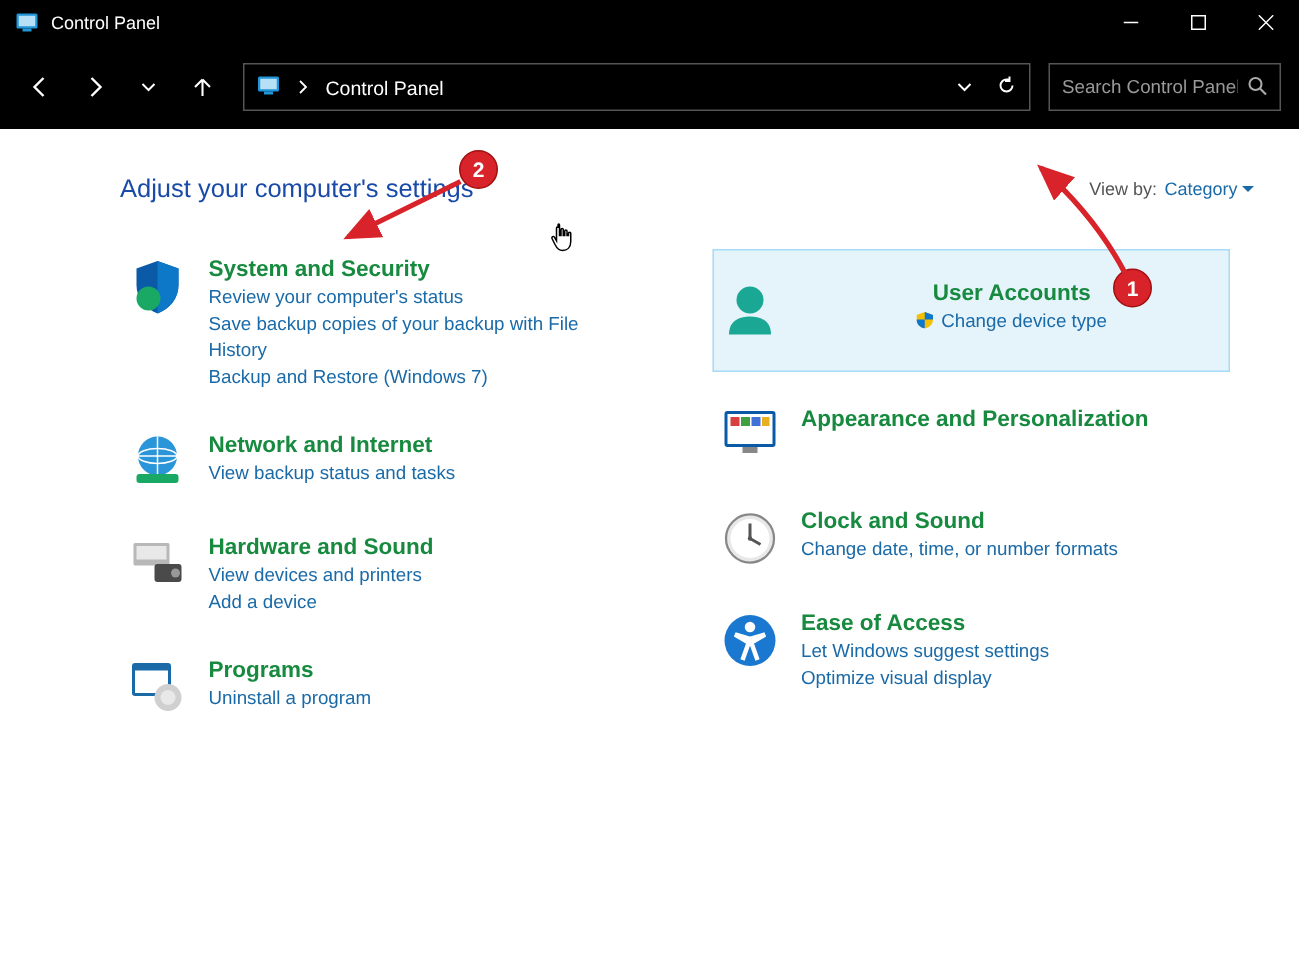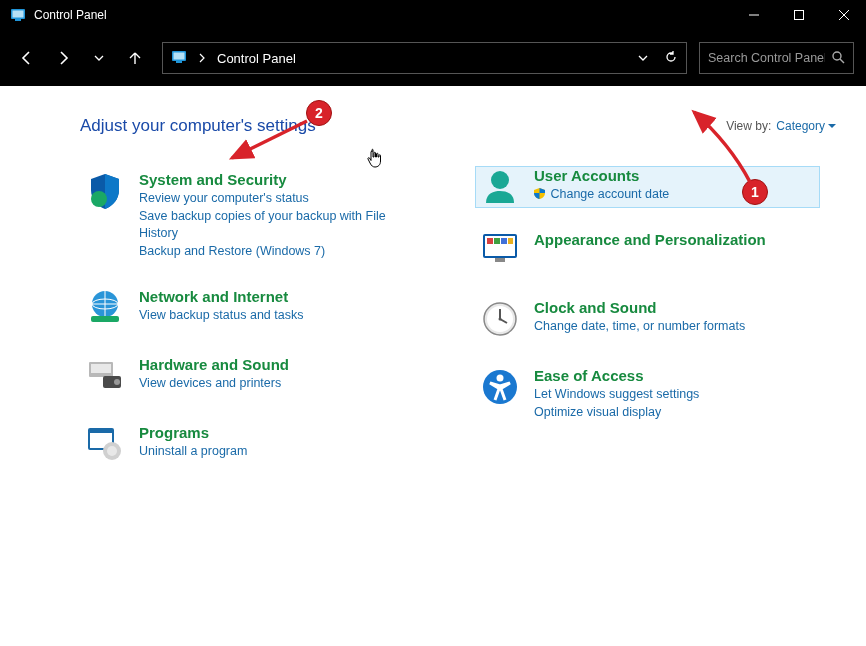--- a/index.html
+++ b/index.html
@@ -147,21 +147,22 @@
       display: flex;
       align-items: flex-start;
       margin-bottom: 18px;
       gap: 14px;
       padding: 4px;
       border: 1px solid transparent;
     }
     .category.highlighted {
       background: #e5f3fb;
       border: 1px solid #a6dbf7;
-      padding: 0 4px;
+      padding: 20px 4px;
+      text-align: center;
     }
     .cat-icon {
       width: 40px;
       height: 40px;
       display: inline-flex;
       align-items: center;
       justify-content: center;
       flex-shrink: 0;
     }
     .cat-text {
@@ -357,20 +358,21 @@
           <svg viewBox="0 0 40 40" width="40" height="40">
             <rect x="4" y="6" width="24" height="15" rx="1" fill="#b8b8b8"></rect>
             <rect x="6" y="8" width="20" height="9" fill="#e8e8e8"></rect>
             <rect x="18" y="20" width="18" height="12" rx="2" fill="#4a4a4a"></rect>
             <circle cx="32" cy="26" r="3" fill="#999"></circle>
           </svg>
         </span>
         <div class="cat-text">
           <div class="cat-title">Hardware and Sound</div>
           <a class="cat-link">View devices and printers</a>
+          <a class="cat-link">Add a device</a>
         </div>
       </div>
 
       <div class="category">
         <span class="cat-icon">
           <svg viewBox="0 0 40 40" width="40" height="40">
             <rect x="3" y="4" width="26" height="22" rx="2" fill="#1a6aa8"></rect>
             <rect x="5" y="9" width="22" height="15" fill="#fff"></rect>
             <circle cx="27" cy="27" r="9" fill="#d0d0d0"></circle>
             <circle cx="27" cy="27" r="5" fill="#e8e8e8"></circle>
@@ -394,21 +396,21 @@
         <div class="cat-text">
           <div class="cat-title">User Accounts</div>
           <a class="cat-link">
             <span class="shield-mini">
               <svg viewBox="0 0 11 11" width="11" height="11">
                 <path d="M5.5 0 L11 2 V5 C11 8 8.5 10.5 5.5 11 C2.5 10.5 0 8 0 5 V2 Z" fill="#f5c000"></path>
                 <path d="M5.5 0 L11 2 V5 L5.5 5 Z" fill="#0a78d0"></path>
                 <path d="M0 5 L5.5 5 V11 C2.5 10.5 0 8 0 5 Z" fill="#0a78d0"></path>
               </svg>
             </span>
-            <span>Change account date</span>
+            <span>Change device type</span>
           </a>
         </div>
       </div>
 
       <div class="category">
         <span class="cat-icon">
           <svg viewBox="0 0 40 40" width="40" height="40">
             <rect x="3" y="3" width="34" height="24" rx="2" fill="#0a5aa8"></rect>
             <rect x="5" y="5" width="30" height="20" fill="#fff"></rect>
             <rect x="7" y="7" width="6" height="6" fill="#d84040"></rect>

